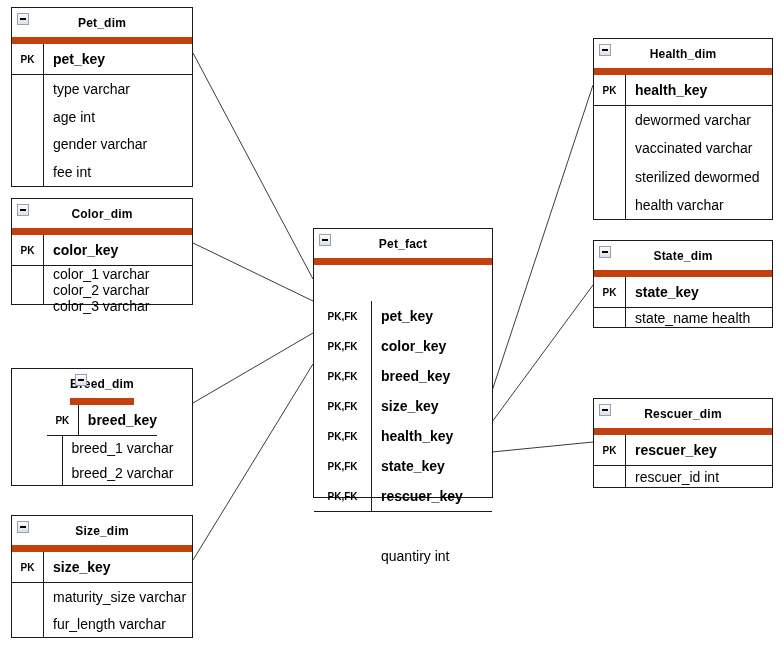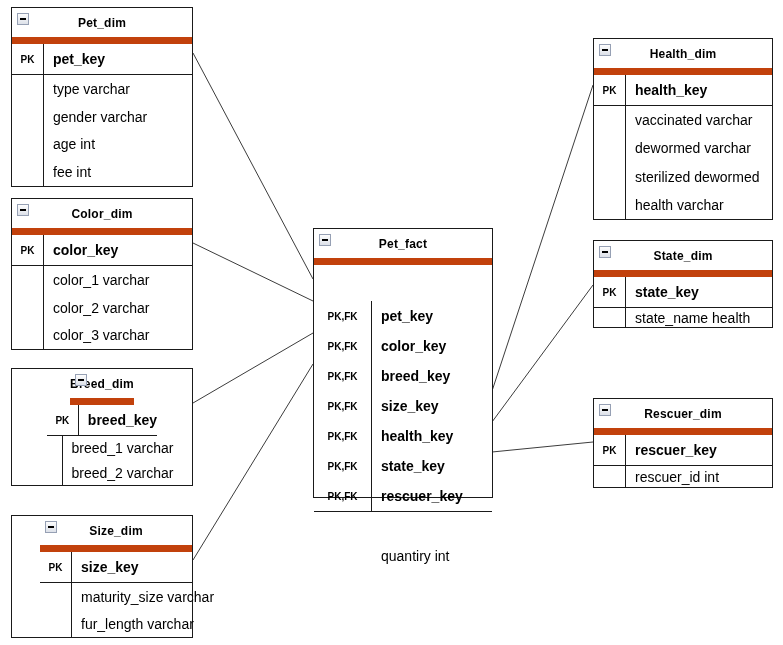--- a/index.html
+++ b/index.html
@@ -69,28 +69,28 @@
         <div class="er-tag">PK</div>
       </div>
       <div class="fieldcol">
         <div class="er-keyfield">pet_key</div>
       </div>
     </div>
     <div class="er-attrs">
       <div class="tagcol"></div>
       <div class="fieldcol">
         <div class="er-attr">type varchar</div>
+        <div class="er-attr">age int</div>
         <div class="er-attr">gender varchar</div>
-        <div class="er-attr">age int</div>
         <div class="er-attr">fee int</div>
       </div>
     </div>
   </div>
 
-  <div class="er-table" style="left:11px;top:198px;width:182px;height:152px;">
+  <div class="er-table" style="left:11px;top:198px;width:182px;height:107px;">
     <div class="er-header">
       <span class="collapse-box">
           <span class="minus-bar"></span>
         </span>
       <span class="er-title">Color_dim</span>
     </div>
     <div class="er-keys">
       <div class="tagcol">
         <div class="er-tag">PK</div>
       </div>
@@ -125,21 +125,21 @@
     </div>
     <div class="er-attrs">
       <div class="tagcol"></div>
       <div class="fieldcol">
         <div class="er-attr">breed_1 varchar</div>
         <div class="er-attr">breed_2 varchar</div>
       </div>
     </div>
   </div>
 
-  <div class="er-table" style="left:11px;top:515px;width:182px;height:123px;padding-left:28px;">
+  <div class="er-table" style="left:11px;top:515px;width:182px;height:123px;">
     <div class="er-header">
       <span class="collapse-box">
           <span class="minus-bar"></span>
         </span>
       <span class="er-title">Size_dim</span>
     </div>
     <div class="er-keys">
       <div class="tagcol">
         <div class="er-tag">PK</div>
       </div>
@@ -202,22 +202,22 @@
       <div class="tagcol">
         <div class="er-tag">PK</div>
       </div>
       <div class="fieldcol">
         <div class="er-keyfield">health_key</div>
       </div>
     </div>
     <div class="er-attrs">
       <div class="tagcol"></div>
       <div class="fieldcol">
+        <div class="er-attr">dewormed varchar</div>
         <div class="er-attr">vaccinated varchar</div>
-        <div class="er-attr">dewormed varchar</div>
         <div class="er-attr">sterilized dewormed</div>
         <div class="er-attr">health varchar</div>
       </div>
     </div>
   </div>
 
   <div class="er-table" style="left:593px;top:240px;width:180px;height:88px;">
     <div class="er-header">
       <span class="collapse-box">
           <span class="minus-bar"></span>

